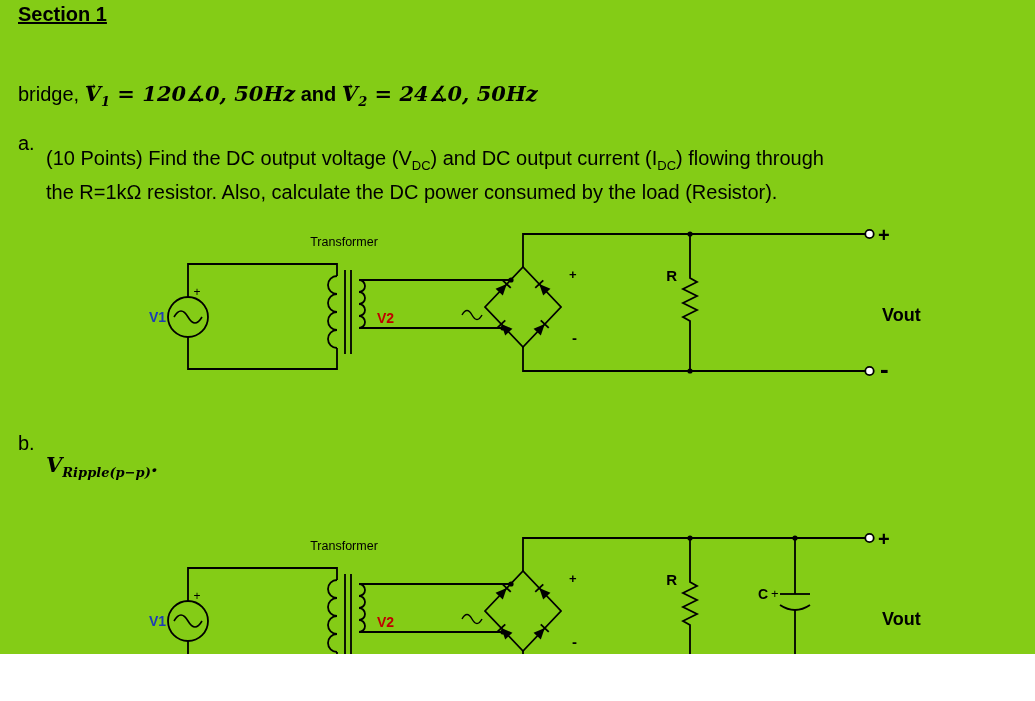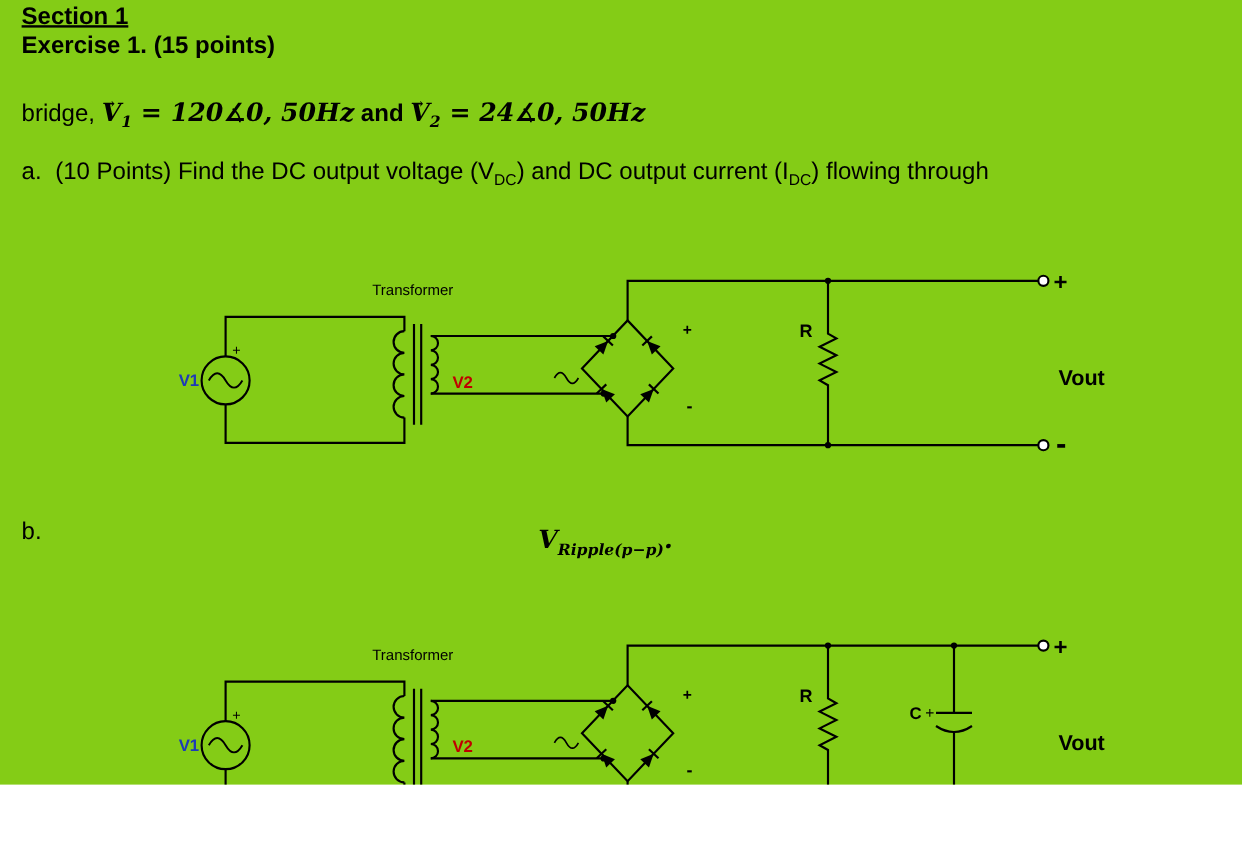--- a/index.html
+++ b/index.html
@@ -4,47 +4,47 @@
 <style>
   html,body{margin:0;padding:0;background:#fff;}
   .doc{position:relative;width:1035px;height:654px;background:#84cc16;overflow:hidden;
        font-family:"Liberation Sans",sans-serif;color:#000;}
   .abs{position:absolute;}
   .h1{font-size:20px;font-weight:bold;text-decoration:underline;}
   .h2{font-size:20px;font-weight:bold;}
   .body-text{font-size:20px;line-height:26px;}
   .hang{display:flex;}
   .hang .lbl{width:28px;flex:none;}
-  .hang .txt{flex:1;}
+  .hang .txt{flex:1;margin-top:15px;}
   .math{font-family:"DejaVu Serif","DejaVu Sans",serif;font-weight:bold;font-style:italic;font-size:21px;}
   .serif-it{font-family:"DejaVu Serif","DejaVu Sans",serif;font-style:italic;font-size:21px;}
   .msub{font-size:13px;}
   .ssub{font-size:13px;}
   .bu{font-weight:bold;text-decoration:underline;}
   .vec{display:inline-block;position:relative;}
   .vec .arrow{position:absolute;top:-7px;left:2px;font-size:11px;font-style:normal;font-weight:bold;}
   .pb1{text-align:justify;text-align-last:justify;}
-  .pb2{margin-top:7px;text-align:center;}
+  .pb2{margin-top:7px;}
   svg{font-family:"Liberation Sans",sans-serif;}
 </style>
 </head>
 <body>
 
 <div class="doc">
 
   <div class="abs h1" style="left:18px;top:3px">Section 1</div>
-  <div class="abs h2" style="left:18px;top:27px">Exercise 1. (15 points)</div>
 
 
   <div class="abs body-text" style="left:18px;top:81px;width:980px"><span>bridge, </span><span class="math"><span class="vec"><span class="arrow">→</span><span>V</span></span><sub class="msub">1</sub><span> = 120∡0, 50Hz</span></span><span style="font-weight:bold"> and </span><span class="math"><span class="vec"><span class="arrow">→</span><span>V</span></span><sub class="msub">2</sub><span> = 24∡0, 50Hz</span></span></div>
 
   <div class="abs hang body-text" style="left:18px;top:130px;width:945px">
     <div class="lbl">a.</div>
     <div class="txt">
       <div><span>(10 Points) Find the DC output voltage (V</span><sub class="ssub">DC</sub><span>) and DC output current (I</span><sub class="ssub">DC</sub><span>) flowing through</span></div>
+      <div>the R=1kΩ resistor. Also, calculate the DC power consumed by the load (Resistor).</div>
     </div>
   </div>
 
   <svg class="abs" style="left:140px;top:224px" width="800" height="170" viewBox="0 0 800 170">
     <g stroke="#000" stroke-width="1.8" fill="none" stroke-linejoin="miter">
       <circle cx="48" cy="93" r="20"></circle>
       <path d="M34 93 Q41 81 48 93 Q55 105 62 93" stroke-width="1.6"></path>
       <path d="M48 73 V40 H197 V52"></path>
       <path d="M48 113 V145 H197 V124"></path>
       <path d="M197 52 a9 9 0 0 0 0 18 a9 9 0 0 0 0 18 a9 9 0 0 0 0 18 a9 9 0 0 0 0 18"></path>

